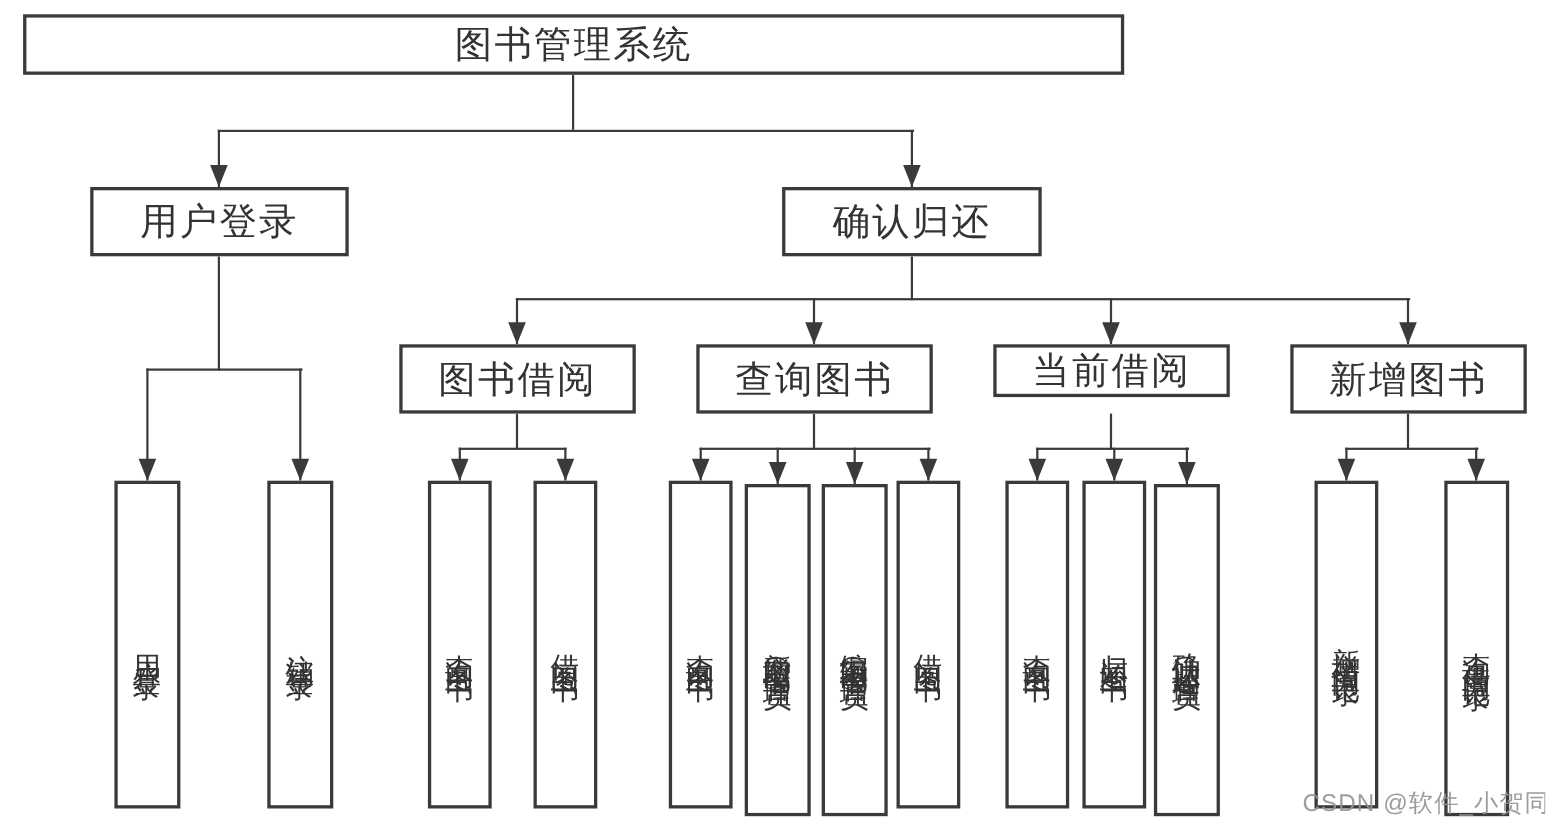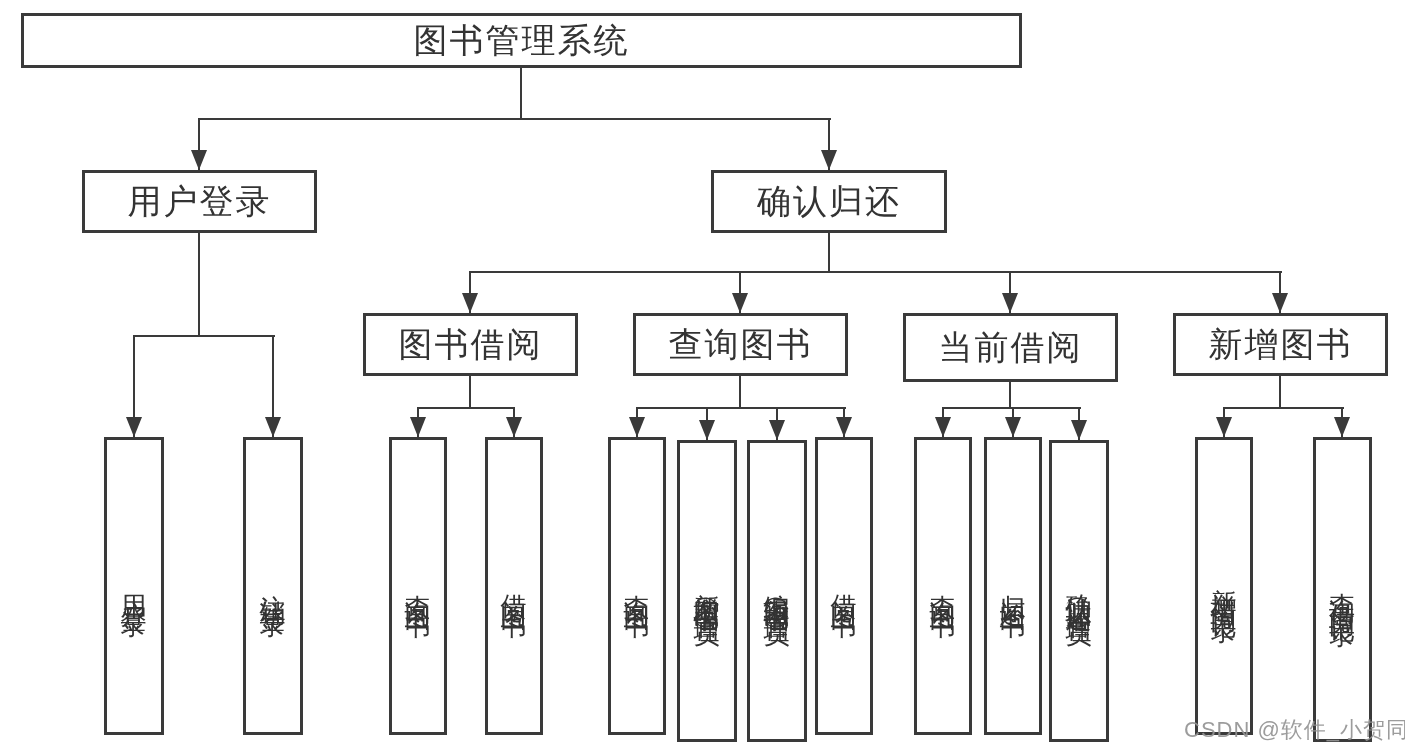--- a/index.html
+++ b/index.html
@@ -34,21 +34,21 @@
 
 <div class="stage">
 
   <div class="hbox" style="left:21px;top:13px;width:1001px;height:55px">图书管理系统</div>
 
   <div class="hbox" style="left:82px;top:170px;width:235px;height:63px">用户登录</div>
   <div class="hbox" style="left:711px;top:170px;width:236px;height:63px">确认归还</div>
 
   <div class="hbox" style="left:363px;top:313px;width:215px;height:63px">图书借阅</div>
   <div class="hbox" style="left:633px;top:313px;width:215px;height:63px">查询图书</div>
-  <div class="hbox" style="left:903px;top:313px;width:215px;height:69px">当前借阅</div>
+  <div class="hbox" style="left:903px;top:313px;width:215px;height:48px">当前借阅</div>
   <div class="hbox" style="left:1173px;top:313px;width:215px;height:63px">新增图书</div>
 
   <div class="vbox" style="left:104px;top:437px;width:60px;height:298px">用户登录</div>
   <div class="vbox" style="left:243px;top:437px;width:60px;height:298px">注销登录</div>
 
   <div class="vbox" style="left:389px;top:437px;width:58px;height:298px">查询图书</div>
   <div class="vbox" style="left:485px;top:437px;width:58px;height:298px">借阅图书</div>
 
   <div class="vbox" style="left:608px;top:437px;width:58px;height:298px">查询图书</div>
   <div class="vbox" style="left:677px;top:440px;width:60px;height:302px;letter-spacing:4px">新增图书（管理员）</div>

